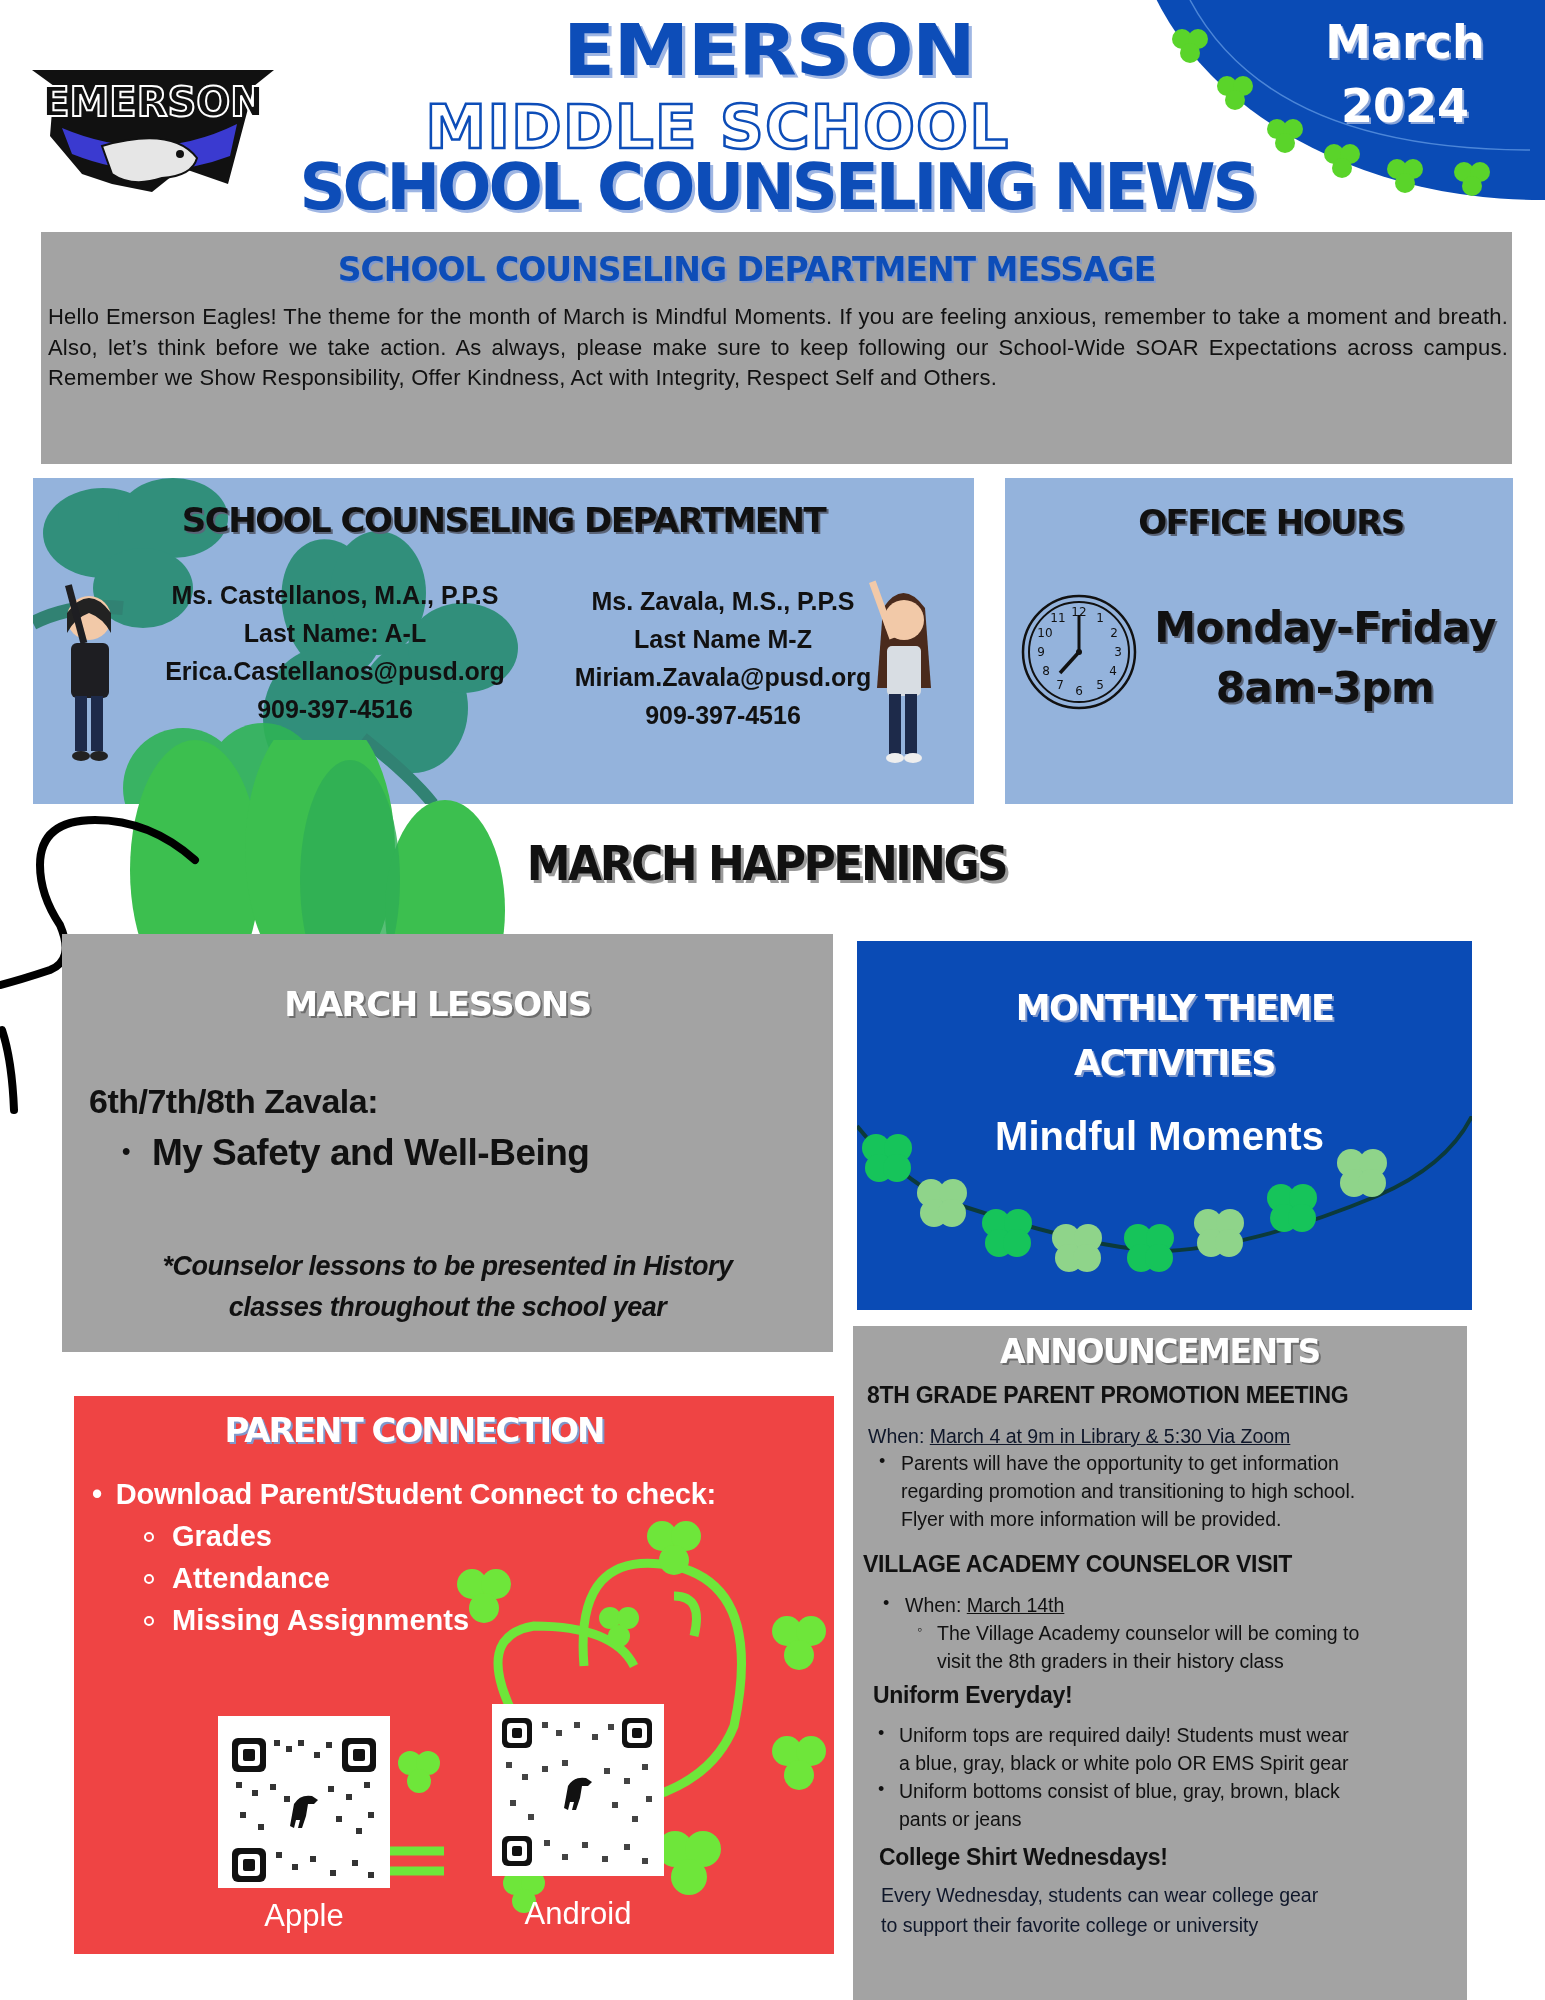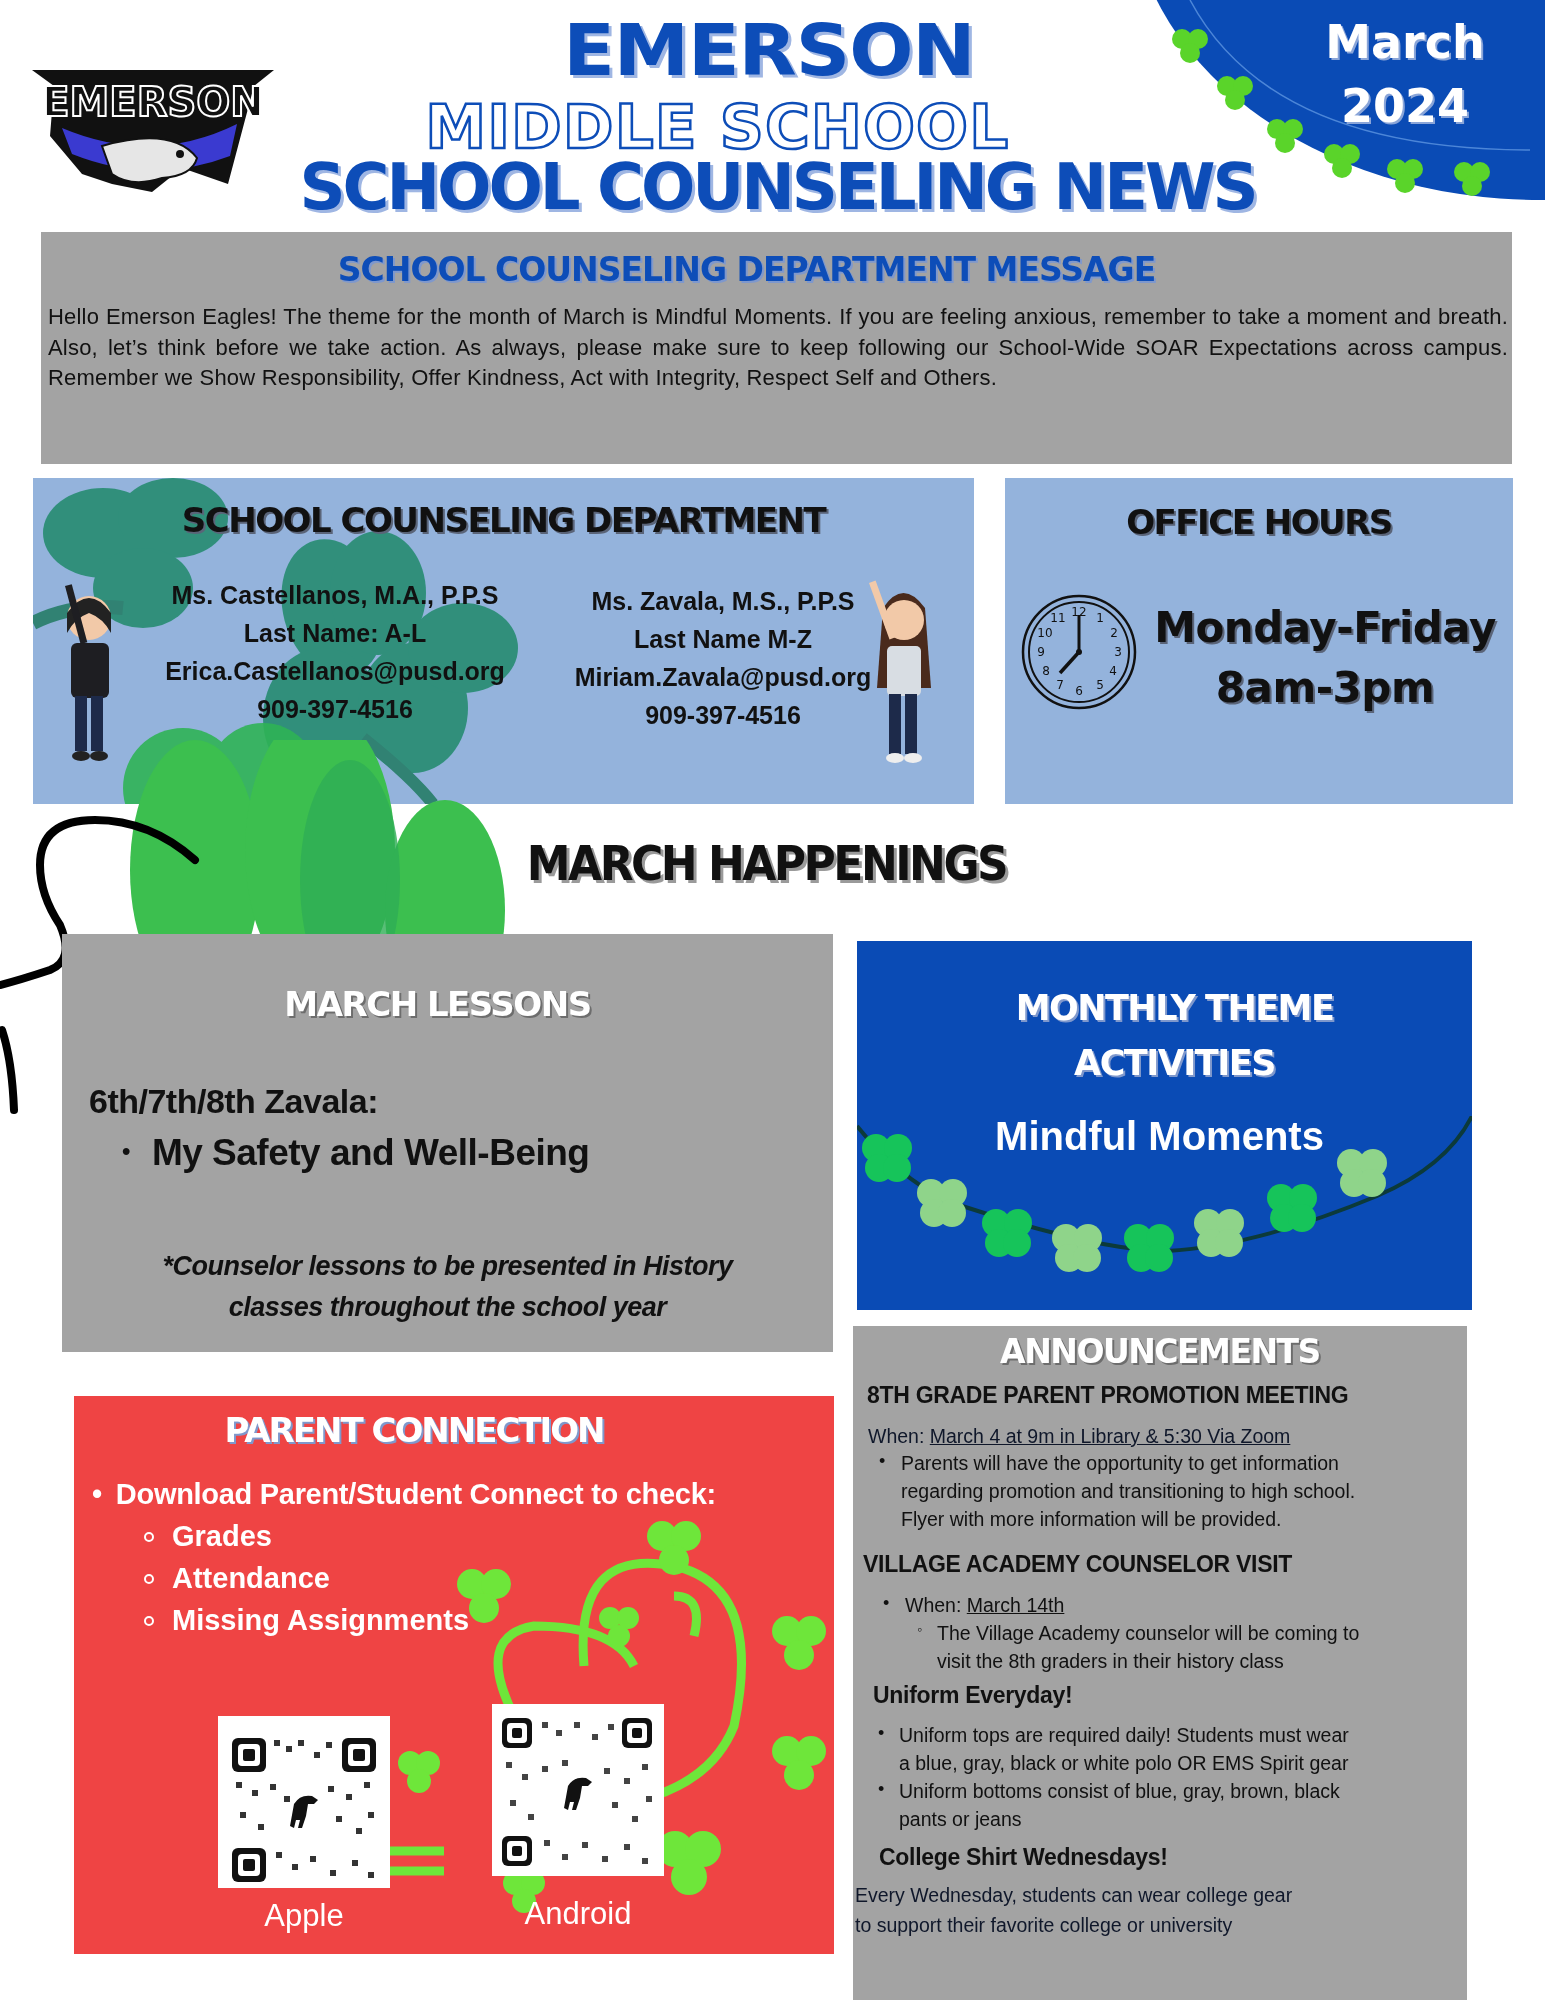--- a/index.html
+++ b/index.html
@@ -29,21 +29,21 @@
   .dept-box { position: absolute; left: 33px; top: 478px; width: 941px; height: 326px; background: #94b3dc; overflow: hidden; }
   .shamrock-bg { position: absolute; }
   .dept-title { position: absolute; left: 0; top: 22px; width: 100%; text-align: center; font-family: "DejaVu Sans", sans-serif; font-weight: bold; font-size: 34px; color: #111; letter-spacing: -1.5px; text-shadow: 2px 2px 0 #5a6478; }
   .counselor { position: absolute; text-align: center; font-weight: bold; font-size: 25px; line-height: 38px; color: #111; }
   .c1 { left: 92px; top: 98px; width: 420px; }
   .c2 { left: 500px; top: 104px; width: 380px; }
   .bitmoji { position: absolute; }
 
   
   .hours-box { position: absolute; left: 1005px; top: 478px; width: 508px; height: 326px; background: #94b3dc; }
-  .hours-title { position: absolute; left: 0; top: 24px; width: 100%; text-align: center; font-family: "DejaVu Sans", sans-serif; font-size: 34px; color: #111; letter-spacing: -1.5px; text-shadow: 2px 2px 0 #5a6478; }
+  .hours-title { position: absolute; left: 12px; top: 24px; width: 100%; text-align: center; font-family: "DejaVu Sans", sans-serif; font-size: 34px; color: #111; letter-spacing: -1.5px; text-shadow: 2px 2px 0 #5a6478; }
   .clock { position: absolute; left: 15px; top: 115px; width: 118px; height: 118px; }
   .hours-days { position: absolute; left: 130px; top: 120px; width: 380px; text-align: center; font-family: "DejaVu Sans", sans-serif; font-weight: bold; font-size: 42px; line-height: 60px; color: #111; text-shadow: 2px 2px 0 #5a6478; letter-spacing: -0.5px; }
 
   
   .big-shamrock { position: absolute; left: 100px; top: 740px; width: 460px; height: 320px; }
   .squiggle { position: absolute; left: 0; top: 800px; width: 200px; height: 320px; }
   .happenings-title { position: absolute; left: 0; top: 838px; width: 1545px; text-align: center; font-family: "DejaVu Sans", sans-serif; font-weight: 900; font-size: 44px; color: #111; letter-spacing: -2.5px; text-shadow: 3px 3px 0 #9a9a9a; }
   .happenings-title span { display: inline-block; transform: translateX(-6px) scaleY(1.08); }
 
   
@@ -347,21 +347,21 @@
     <div>Uniform tops are required daily! Students must wear</div>
     <div>a blue, gray, black or white polo OR EMS Spirit gear</div>
   </div>
   <span class="dot" style="left:25px;top:453px">•</span>
   <div class="bul" style="left:46px;top:451px">
     <div>Uniform bottoms consist of blue, gray, brown, black</div>
     <div>pants or jeans</div>
   </div>
 
   <h3 class="ann-h" style="left:26px;top:518px">College Shirt Wednesdays!</h3>
-  <div class="ann-p" style="left:2px;top:554px;line-height:30px">
+  <div class="ann-p" style="left:28px;top:554px;line-height:30px">
     <div>Every Wednesday, students can wear college gear</div>
     <div>to support their favorite college or university</div>
   </div>
 </section>
 
 <section class="parent-box">
   <svg class="deco" viewBox="0 0 760 570">
     <g fill="none" stroke="#6ee63a" stroke-width="9">
       <path d="M440 320 Q 400 240 460 230 Q 540 230 560 270"></path>
       <path d="M510 270 Q 500 150 600 170 Q 690 190 660 330 Q 640 380 580 400"></path>

